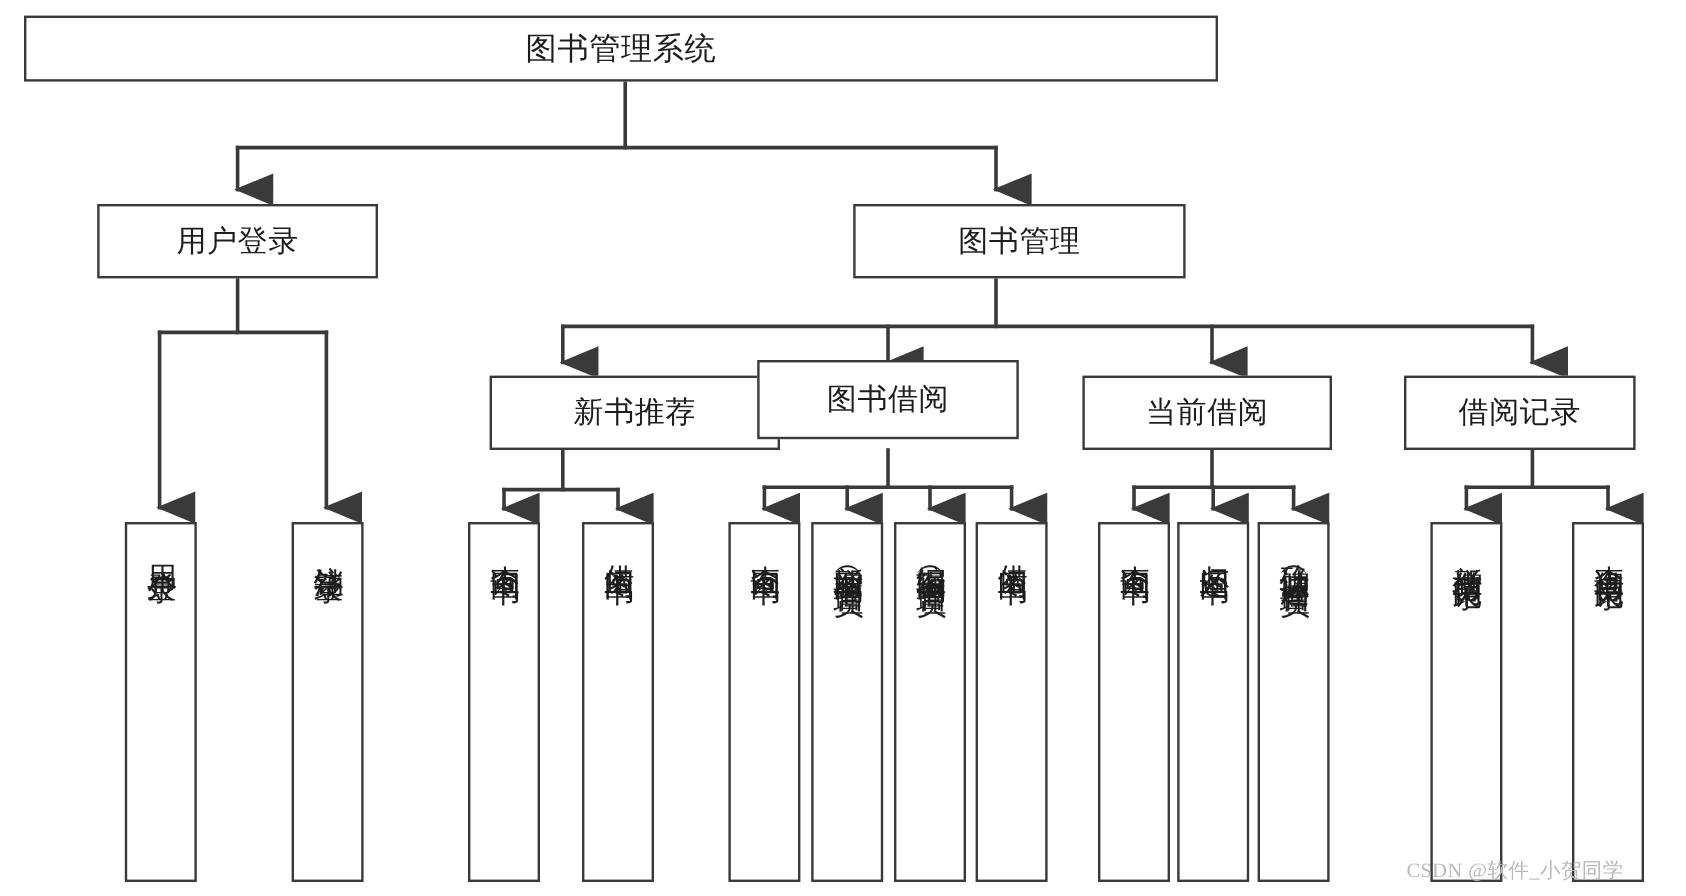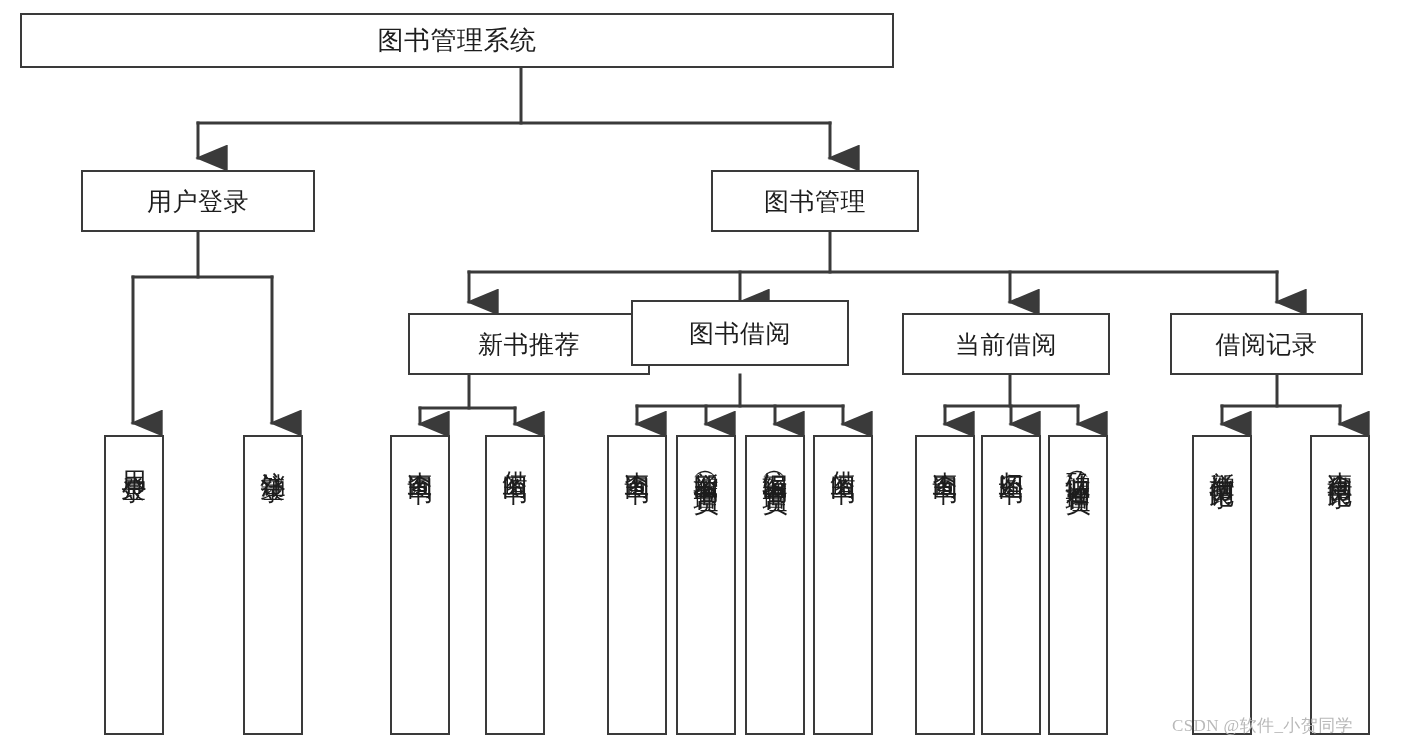--- a/index.html
+++ b/index.html
@@ -119,28 +119,28 @@
       <path d="M 1011 406 L 1011 424" marker-end="url(#arrow)"></path>
       <path d="M 1078 406 L 1078 424" marker-end="url(#arrow)"></path>
 
       <path d="M 1277 375 L 1277 406"></path>
       <path d="M 1222 406 L 1340 406"></path>
       <path d="M 1222 406 L 1222 424" marker-end="url(#arrow)"></path>
       <path d="M 1340 406 L 1340 424" marker-end="url(#arrow)"></path>
     </g>
   </svg>
 
-  <div class="node root horiz" style="left:20px; top:13px; width:874px; height:55px;">
+  <div class="node root horiz" style="left:20px; top:13px; width:995px; height:55px;">
     <span class="label">图书管理系统</span>
   </div>
 
   <div class="node horiz" style="left:81px; top:170px; width:234px; height:62px;">
     <span class="label">用户登录</span>
   </div>
-  <div class="node horiz" style="left:711px; top:170px; width:208px; height:62px;">
+  <div class="node horiz" style="left:711px; top:170px; width:277px; height:62px;">
     <span class="label">图书管理</span>
   </div>
 
   <div class="node horiz" style="left:362px; top:313px; width:242px; height:62px;margin-left:46px;">
     <span class="label">新书推荐</span>
   </div>
   <div class="node horiz" style="left:631px; top:300px; width:218px; height:66px;">
     <span class="label">图书借阅</span>
   </div>
   <div class="node horiz" style="left:902px; top:313px; width:208px; height:62px;">

